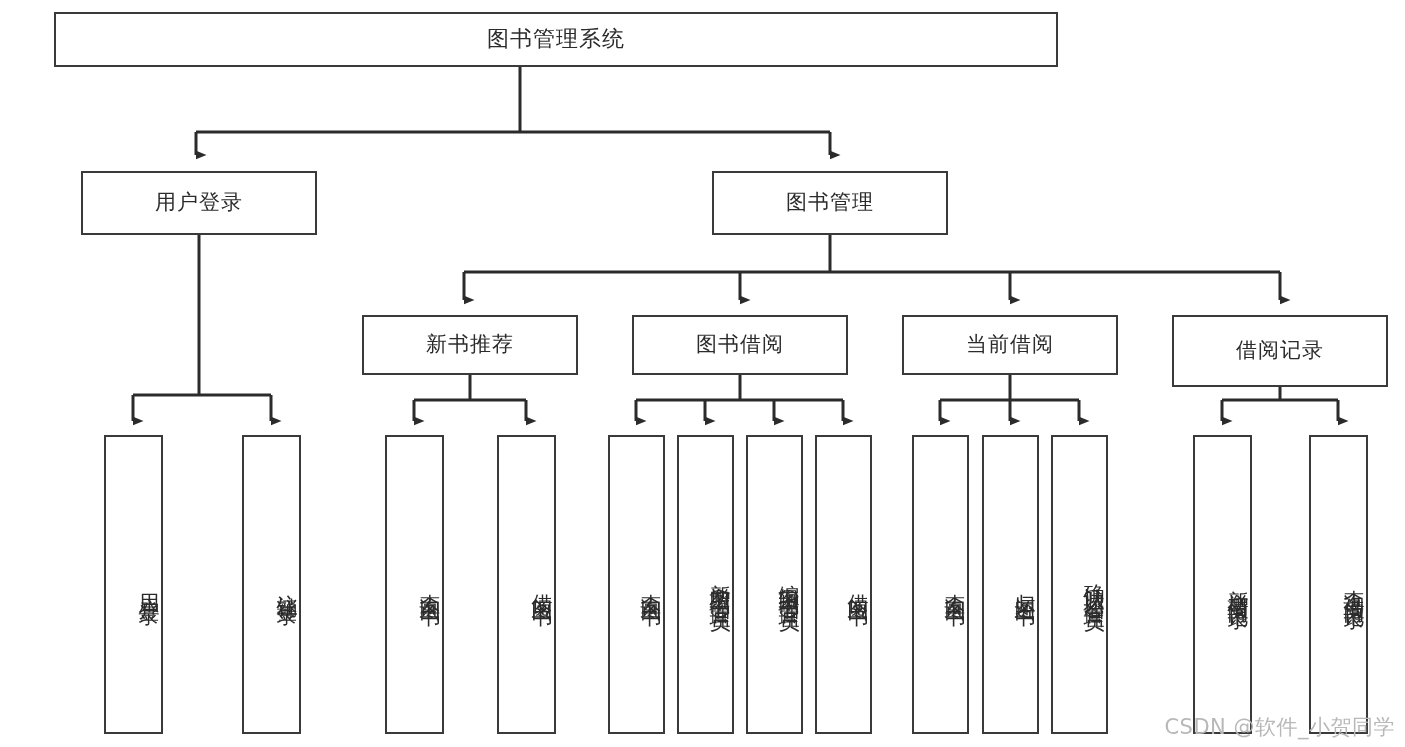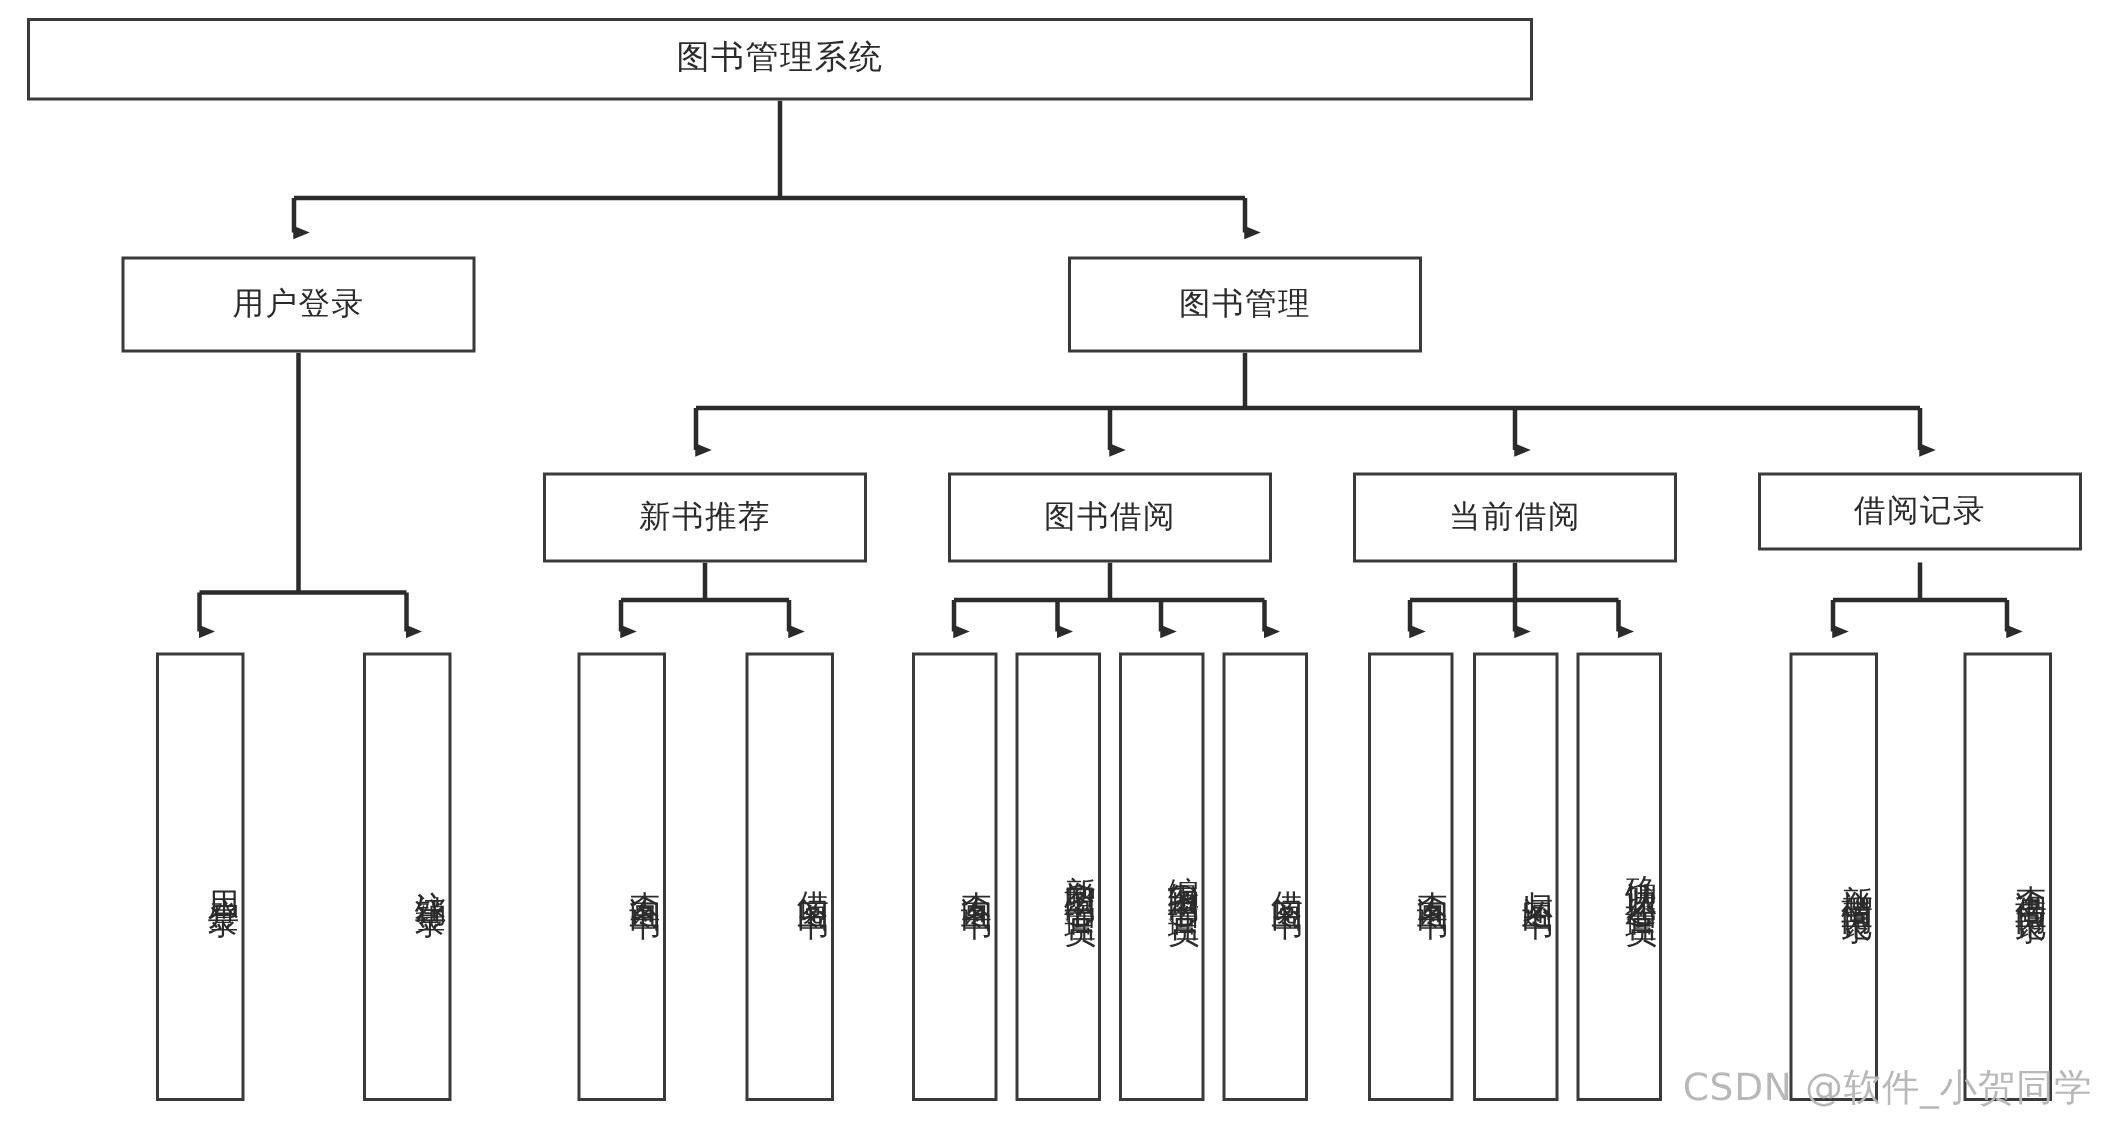--- a/index.html
+++ b/index.html
@@ -38,20 +38,21 @@
     z-index: 2;
   }
   .node.horiz {
     font-size: 21px;
     letter-spacing: 1px;
     line-height: 1.2;
     text-align: center;
   }
   .node.root {
     font-size: 22px;
+    margin-left: 36px;
   }
   .node.vert {
     writing-mode: vertical-rl;
     text-orientation: upright;
     font-size: 21px;
     letter-spacing: 4px;
     line-height: 1.15;
     padding: 6px 0;
     align-items: flex-start;
     justify-content: center;
@@ -59,21 +60,21 @@
   .node.vert .vtext {
     writing-mode: vertical-rl;
     text-orientation: upright;
     display: block;
     white-space: nowrap;
   }
   .watermark {
     position: absolute;
     right: 10px;
     bottom: 6px;
-    font-size: 25px;
+    font-size: 21px;
     color: #b8b8b8;
     letter-spacing: 0.5px;
     white-space: nowrap;
     z-index: 5;
     font-family: "DejaVu Sans", "Liberation Sans", sans-serif;
   }
 </style>
 </head>
 <body>
 
@@ -142,21 +143,21 @@
 
   <div class="node horiz" style="left:632px; top:315px; width:216px; height:60px;">
     <span>图书借阅</span>
   </div>
   <div class="node horiz" style="left:362px; top:315px; width:216px; height:60px;">
     <span>新书推荐</span>
   </div>
   <div class="node horiz" style="left:902px; top:315px; width:216px; height:60px;text-align:right;">
     <span>当前借阅</span>
   </div>
-  <div class="node horiz" style="left:1172px; top:315px; width:216px; height:52px;text-align:center;">
+  <div class="node horiz" style="left:1172px; top:315px; width:216px; height:72px;text-align:center;">
     <span>借阅记录</span>
   </div>
 
   <div class="node vert" style="left:104px; top:435px; width:59px; height:299px;">
     <span class="vtext">用户登录</span>
   </div>
   <div class="node vert" style="left:242px; top:435px; width:59px; height:299px;">
     <span class="vtext">注销登录</span>
   </div>
 

